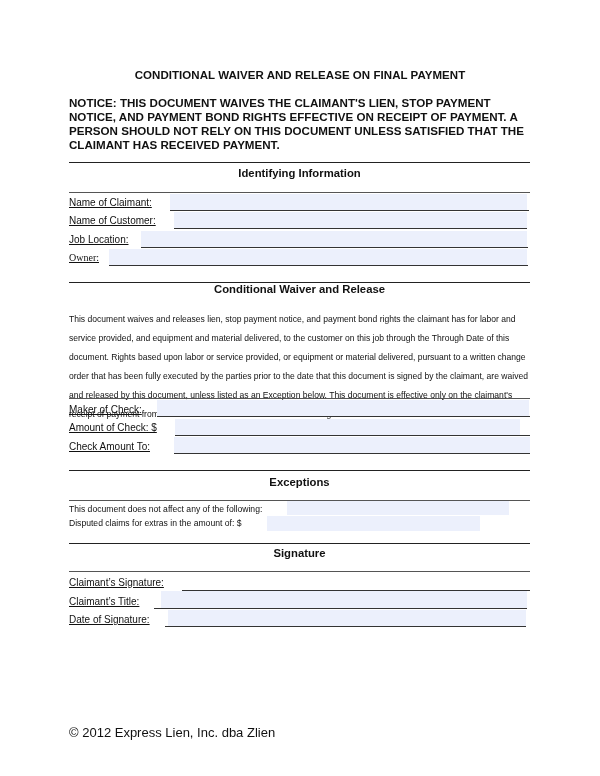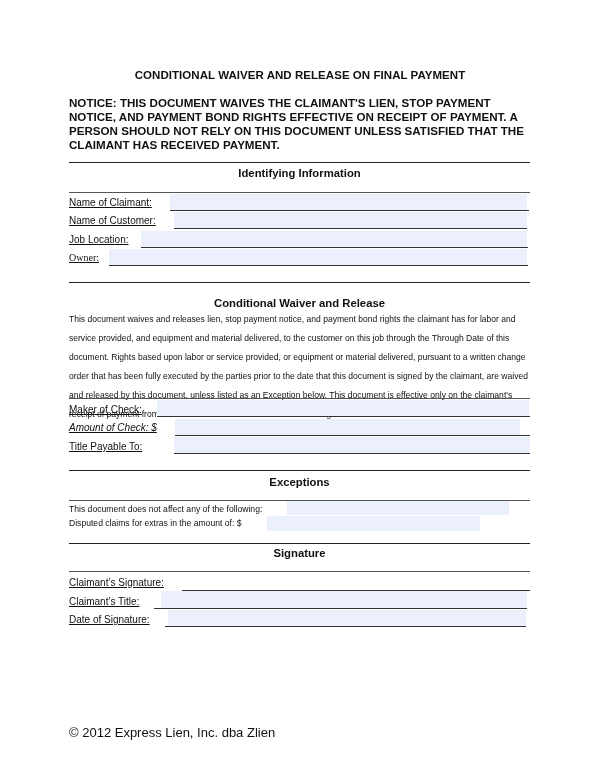--- a/index.html
+++ b/index.html
@@ -40,34 +40,34 @@
   <div class="abs label" style="top:234px;">Job Location:</div>
   <input class="abs field" style="left: 141px; top: 231px; width: 386px;" value="">
   <div class="abs uline" style="left:141px; top:247px; width:387px;"></div>
 
   <div class="abs label" style="top:252px;font-family:Liberation Serif, serif;">Owner:</div>
   <input class="abs field" style="left: 109px; top: 249px; width: 418px;" value="">
   <div class="abs uline" style="left:109px; top:265px; width:419px;"></div>
 </div>
 
 <div class="abs rule" style="top:282px;"></div>
-<div class="abs heading" style="top:297px;text-align:center;">Conditional Waiver and Release</div>
+<div class="abs heading" style="top:283px;text-align:center;">Conditional Waiver and Release</div>
 <div class="abs body-text">This document waives and releases lien, stop payment notice, and payment bond rights the claimant has for labor and service provided, and equipment and material delivered, to the customer on this job through the Through Date of this document. Rights based upon labor or service provided, or equipment or material delivered, pursuant to a written change order that has been fully executed by the parties prior to the date that this document is signed by the claimant, are waived and released by this document, unless listed as an Exception below. This document is effective only on the claimant's receipt of payment from the financial institution on which the following check is drawn:</div>
 
 <div class="abs rule thin" style="top:398px;"></div>
 <div>
   <div class="abs label" style="top:404px;">Maker of Check:</div>
   <input class="abs field" style="left: 157px; top: 400px; width: 372px;" value="">
   <div class="abs uline" style="left:157px; top:416px; width:373px;"></div>
 
-  <div class="abs label" style="top:422px;font-style:italic;">Amount of Check: $</div>
+  <div class="abs label" style="top:422px;">Amount of Check: $</div>
   <input class="abs field" style="left: 175px; top: 419px; width: 345px;" value="">
   <div class="abs uline" style="left:175px; top:435px; width:355px;"></div>
 
-  <div class="abs label" style="top:441px;">Title Payable To:</div>
+  <div class="abs label" style="top:441px;">Check Amount To:</div>
   <input class="abs field" style="left: 174px; top: 437px; width: 356px;" value="">
   <div class="abs uline" style="left:174px; top:453px; width:356px;"></div>
 </div>
 
 <div class="abs rule" style="top:470px;"></div>
 <div class="abs heading" style="top:476px;">Exceptions</div>
 <div class="abs rule thin" style="top:500px;"></div>
 <div>
   <div class="abs small" style="top:504px;">This document does not affect any of the following:</div>
   <input class="abs field" style="left: 287px; top: 501px; width: 222px; height: 14px;" value="">

